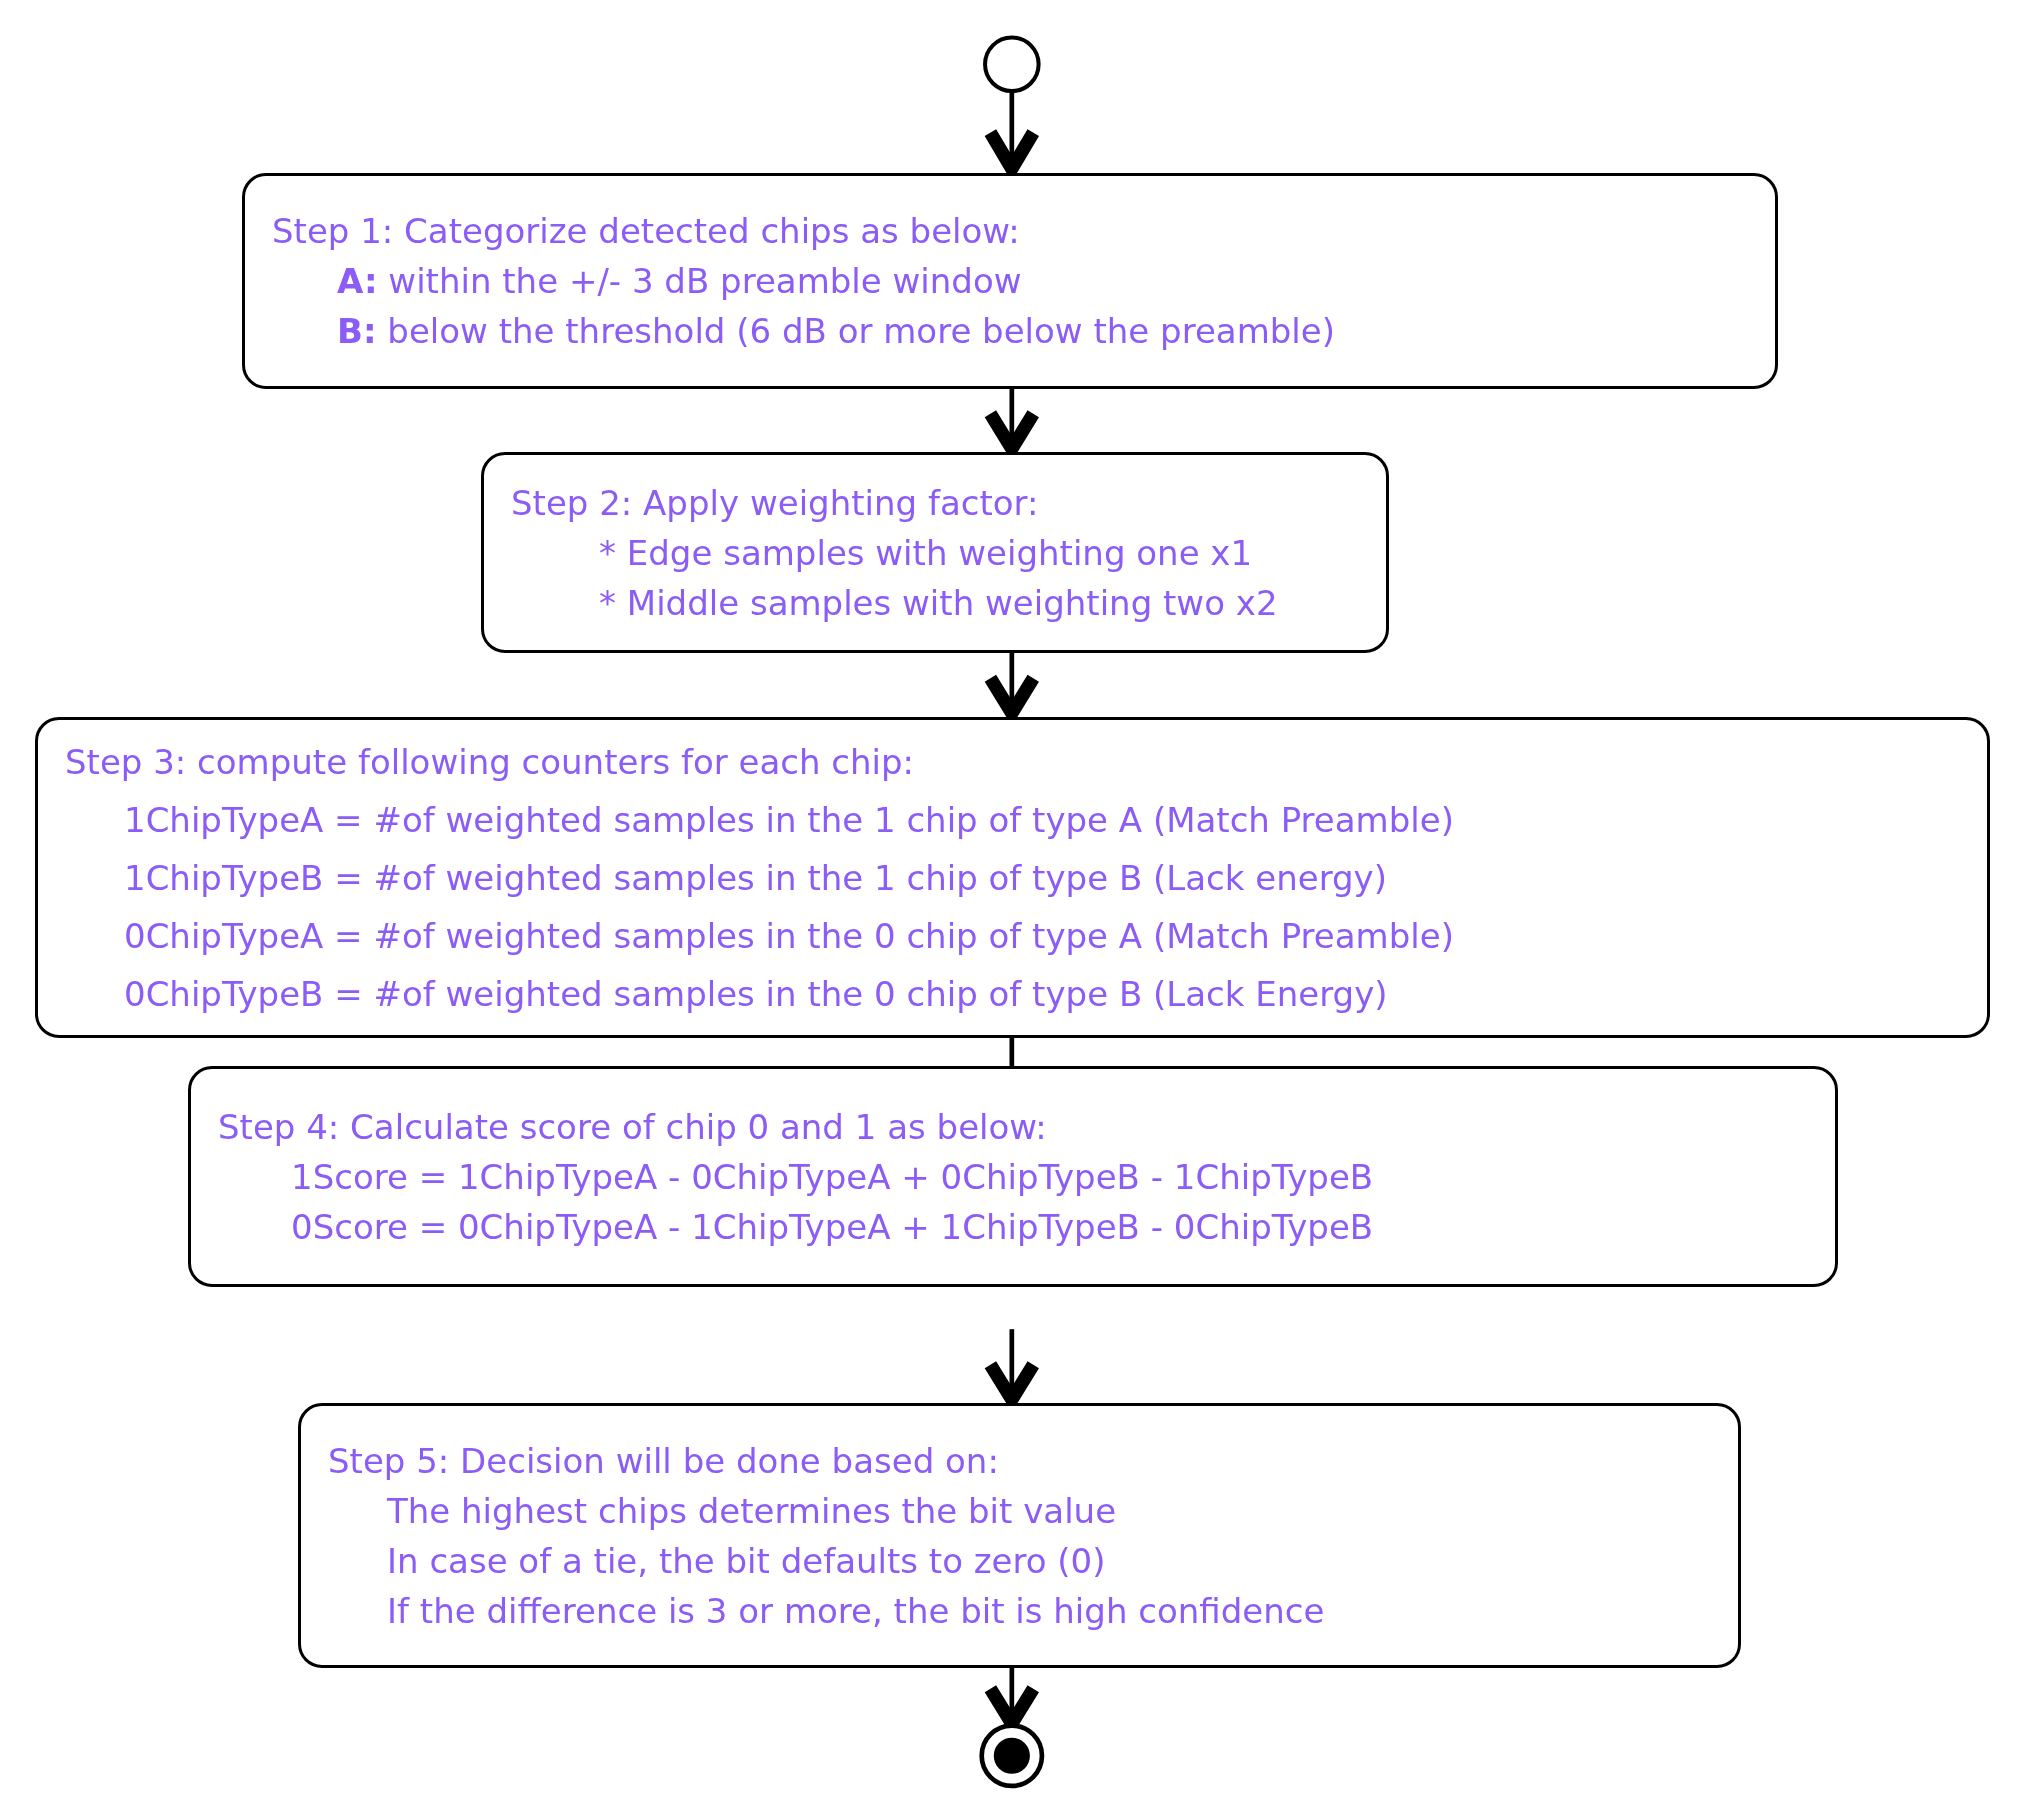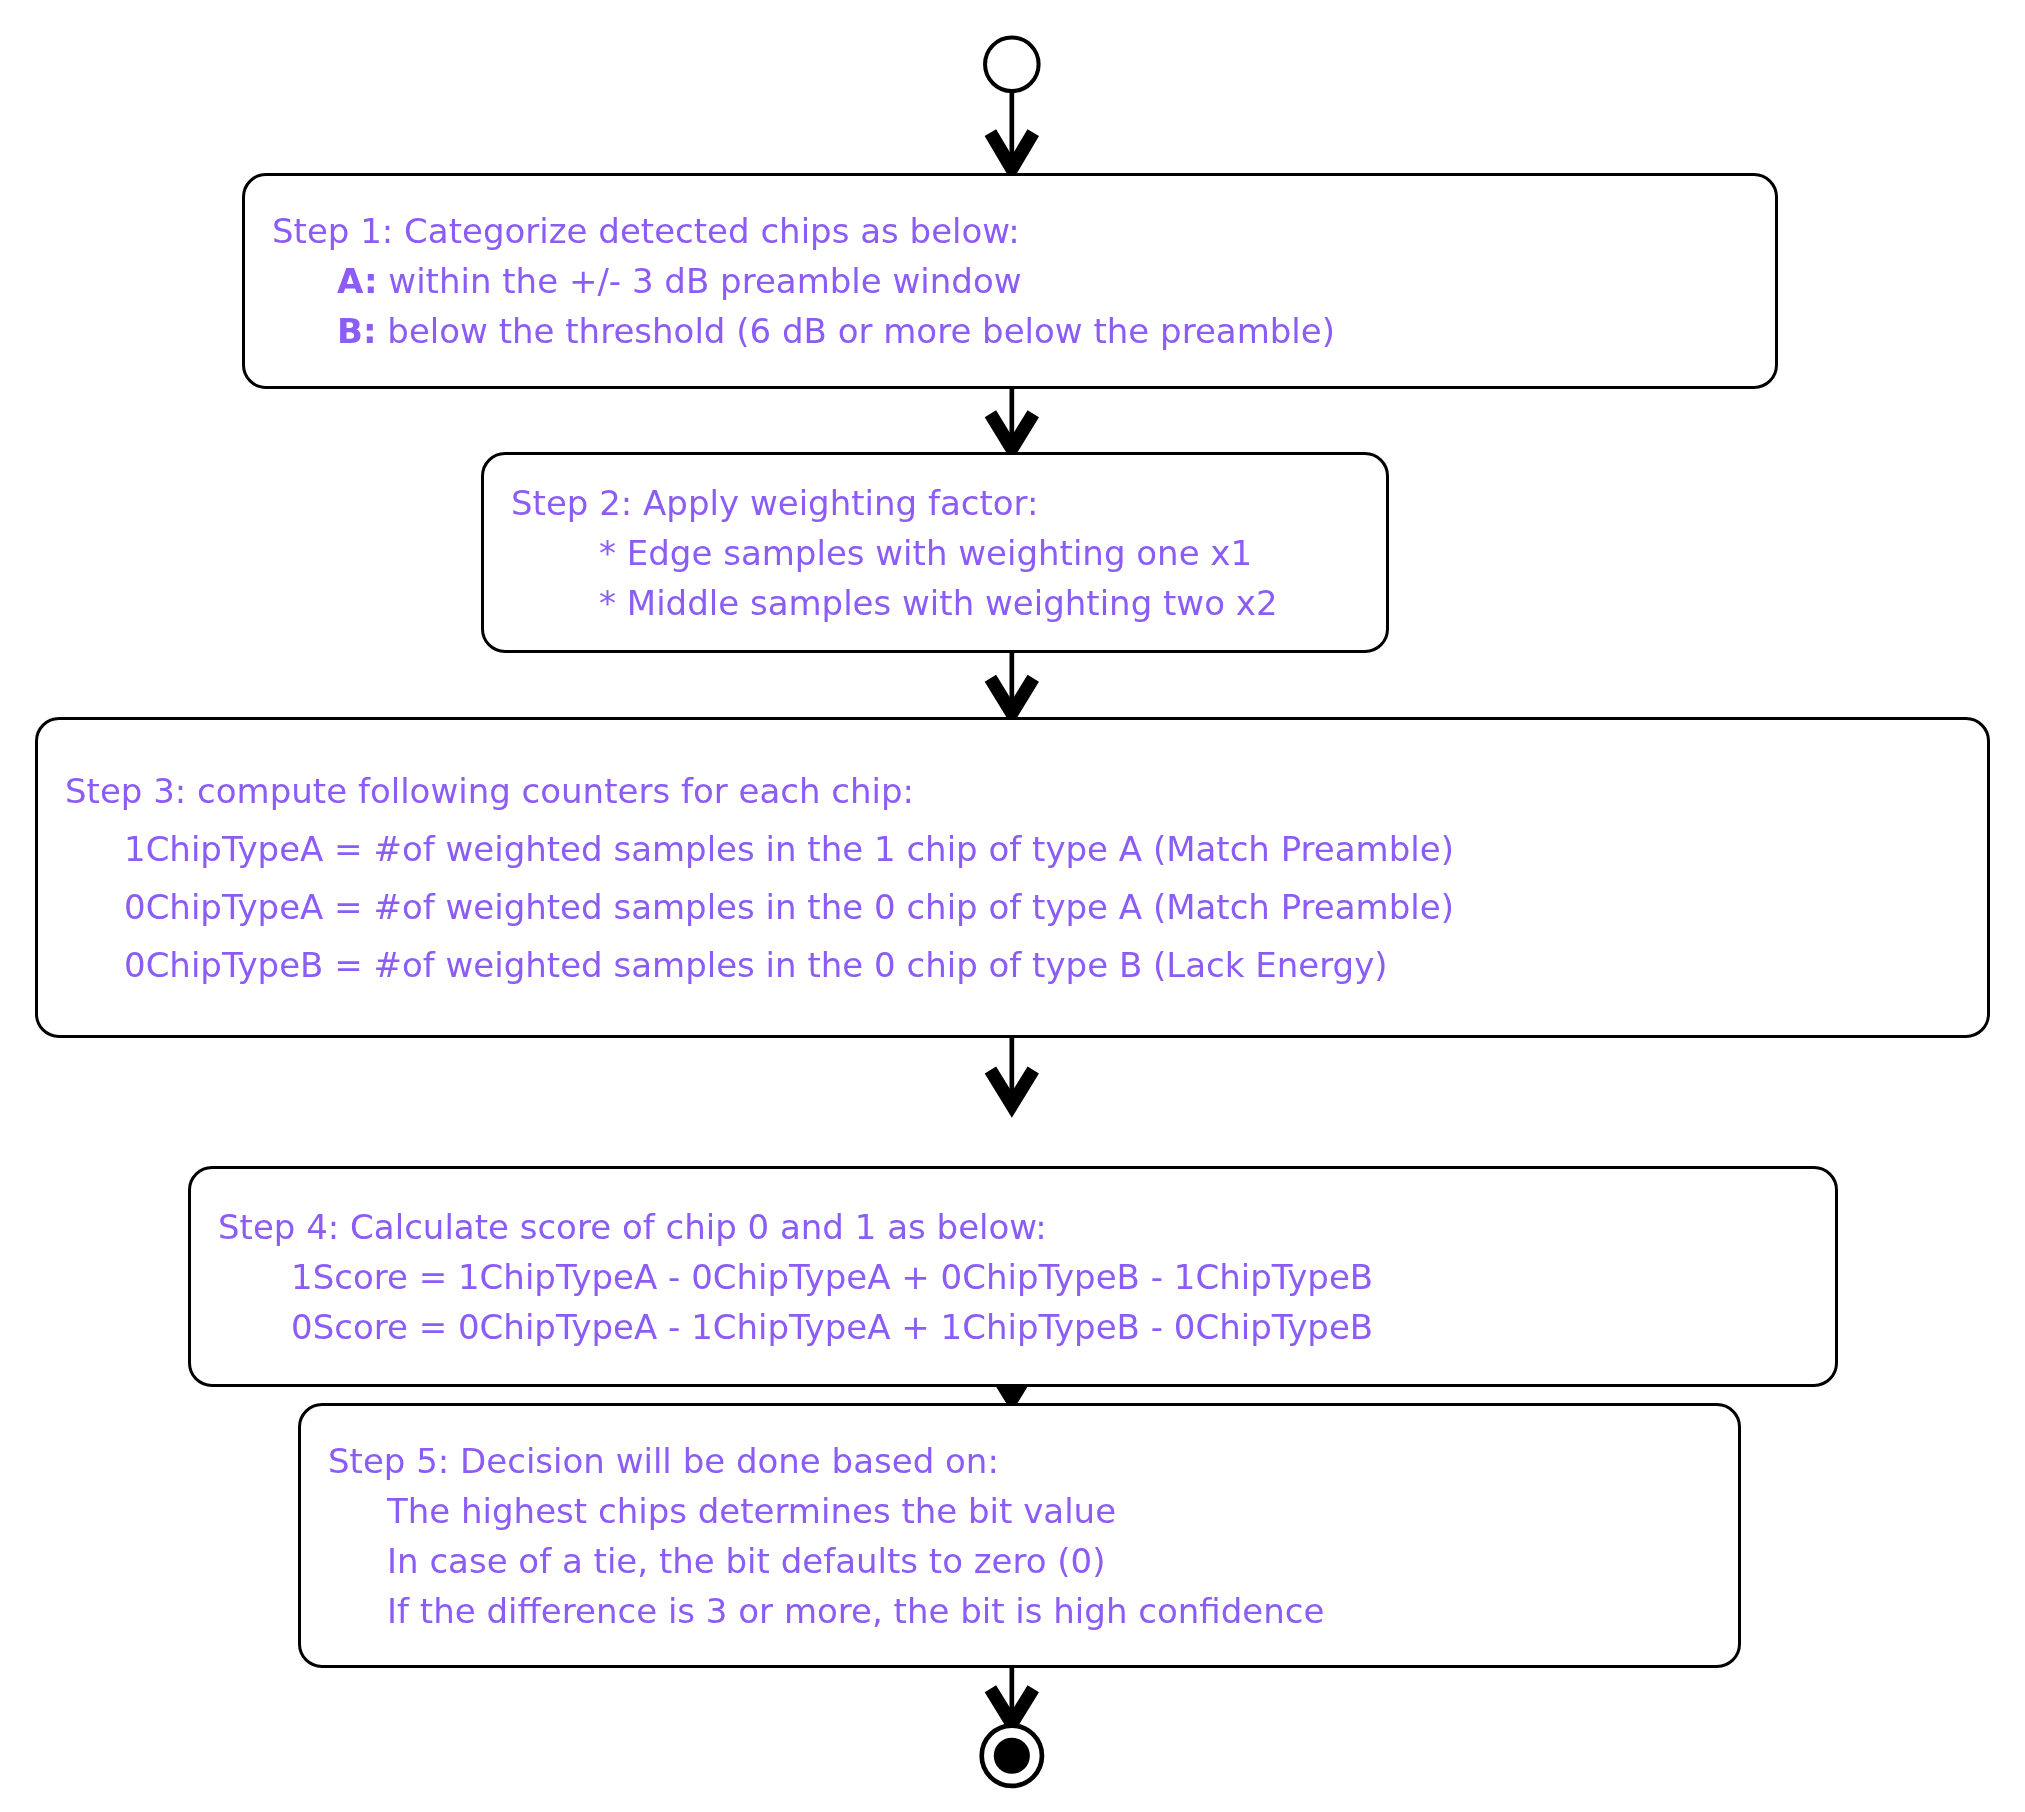--- a/index.html
+++ b/index.html
@@ -48,21 +48,21 @@
   .line-ind-2 { padding-left: 115px; }
   .line-ind-3 { padding-left: 86px; }
   .line-ind-4 { padding-left: 100px; }
   .line-ind-5 { padding-left: 86px; }
   .bold-tag { font-weight: bold; }
 
   
   #box-step1 { left: 242px;  top: 173px;  width: 1536px; height: 216px; }
   #box-step2 { left: 481px;  top: 452px;  width: 908px; height: 201px; }
   #box-step3 { left: 35px;   top: 717px; width: 1955px; height: 321px; gap: 8px; }
-  #box-step4 { left: 188px;  top: 1166px; width: 1650px; height: 221px; }
+  #box-step4 { left: 188px;  top: 1066px; width: 1650px; height: 221px; }
   #box-step5 { left: 298px;  top: 1403px; width: 1443px; height: 265px; }
 </style>
 </head>
 <body>
 
 <div id="canvas">
 
   <svg id="flow-svg" viewBox="0 0 3024 2706" xmlns="http://www.w3.org/2000/svg">
 
     <circle cx="1511" cy="96" r="40" fill="#ffffff" stroke="#000000" stroke-width="6"></circle>
@@ -111,20 +111,21 @@
 
   <div class="node-box" id="box-step2">
     <div class="node-text line-head">Step 2: Apply weighting factor:</div>
     <div class="node-text line-ind-2">* Edge samples with weighting one x1</div>
     <div class="node-text line-ind-2">* Middle samples with weighting two x2</div>
   </div>
 
   <div class="node-box" id="box-step3">
     <div class="node-text line-head">Step 3: compute following counters for each chip:</div>
     <div class="node-text line-ind-3">1ChipTypeA = #of weighted samples in the 1 chip of type A (Match Preamble)</div>
+    <div class="node-text line-ind-3">1ChipTypeB = #of weighted samples in the 1 chip of type B (Lack energy)</div>
     <div class="node-text line-ind-3">0ChipTypeA = #of weighted samples in the 0 chip of type A (Match Preamble)</div>
     <div class="node-text line-ind-3">0ChipTypeB = #of weighted samples in the 0 chip of type B (Lack Energy)</div>
   </div>
 
   <div class="node-box" id="box-step4">
     <div class="node-text line-head">Step 4: Calculate score of chip 0 and 1 as below:</div>
     <div class="node-text line-ind-4">1Score = 1ChipTypeA - 0ChipTypeA + 0ChipTypeB - 1ChipTypeB</div>
     <div class="node-text line-ind-4">0Score = 0ChipTypeA - 1ChipTypeA + 1ChipTypeB - 0ChipTypeB</div>
   </div>
 

